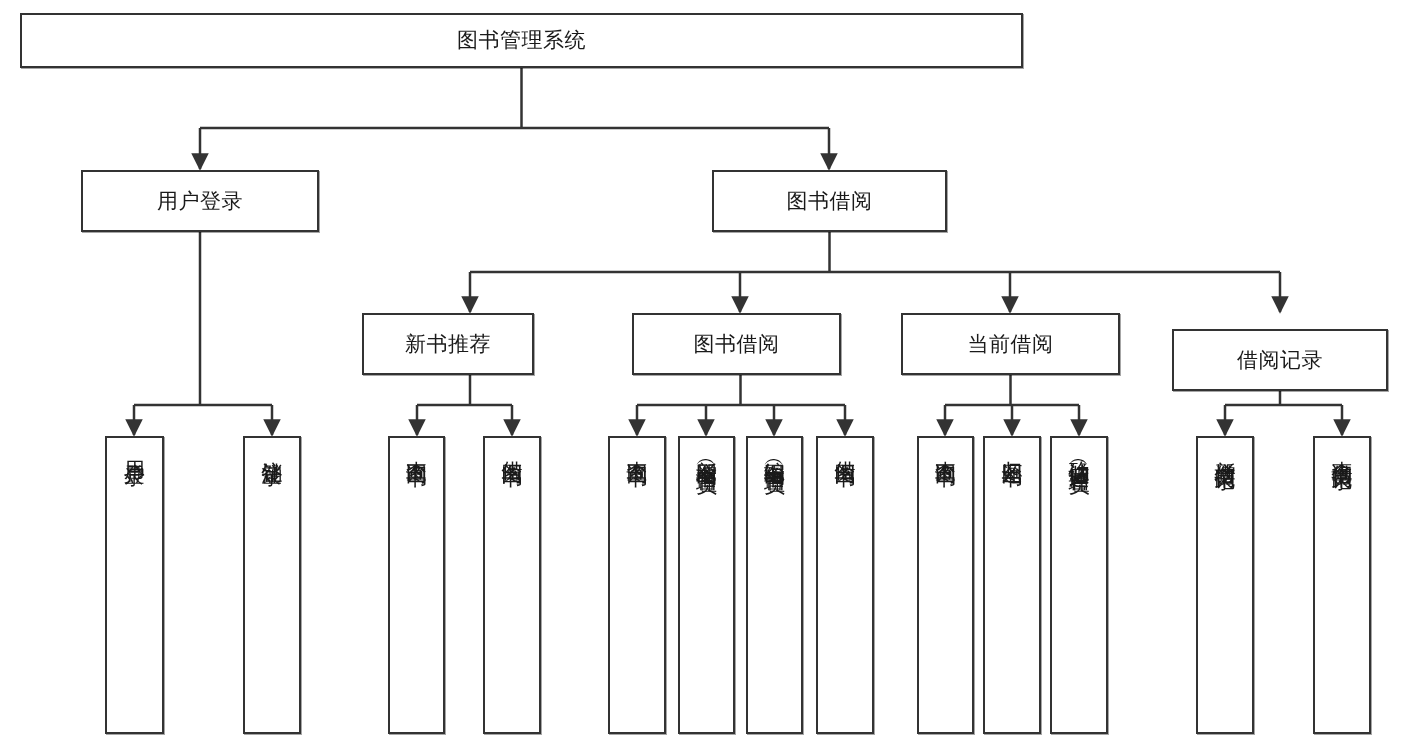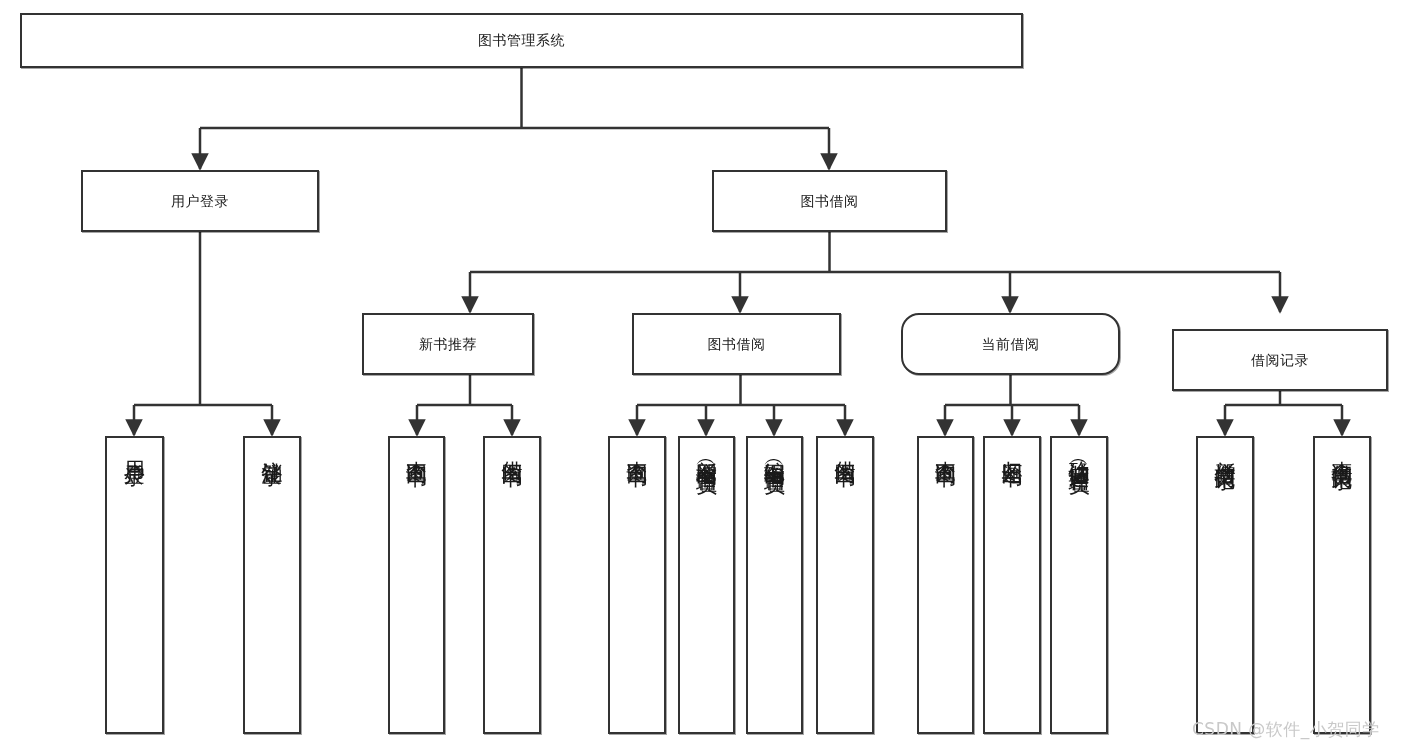--- a/index.html
+++ b/index.html
@@ -31,21 +31,21 @@
     justify-content: center;
     box-shadow: 1px 1px 0 rgba(0,0,0,0.35);
   }
   .node .label {
     color: #1a1a1a;
     text-align: center;
     line-height: 1.18;
     white-space: pre;
   }
   .node.horizontal .label {
-    font-size: 14px;
+    font-size: 21px;
     letter-spacing: 0.5px;
   }
   .node.vertical {
     align-items: flex-start;
     justify-content: center;
     padding-top: 6px;
   }
   .node.vertical .label {
     font-size: 21px;
     writing-mode: vertical-rl;
@@ -118,21 +118,21 @@
       </div>
       <div class="node horizontal" style="left: 712px; top: 170px; width: 235px; height: 62px;">
         <span class="label">图书借阅</span>
       </div>
       <div class="node horizontal" style="left: 362px; top: 313px; width: 172px; height: 62px;">
         <span class="label">新书推荐</span>
       </div>
       <div class="node horizontal" style="left: 632px; top: 313px; width: 209px; height: 62px;">
         <span class="label">图书借阅</span>
       </div>
-      <div class="node horizontal" style="left: 901px; top: 313px; width: 219px; height: 62px; border-radius: 18px;">
+      <div class="node horizontal" style="left: 901px; top: 313px; width: 219px; height: 62px;">
         <span class="label">当前借阅</span>
       </div>
       <div class="node horizontal" style="left: 1172px; top: 313px; width: 216px; height: 62px; margin-top: 16px;">
         <span class="label">借阅记录</span>
       </div>
       <div class="node vertical" style="left: 105px; top: 436px; width: 59px; height: 298px;">
         <span class="label">用户登录</span>
       </div>
       <div class="node vertical" style="left: 243px; top: 436px; width: 58px; height: 298px;">
         <span class="label">注销登录</span>
@@ -165,15 +165,14 @@
         <span class="label">确认归还（管理员）</span>
       </div>
       <div class="node vertical" style="left: 1196px; top: 436px; width: 58px; height: 298px;">
         <span class="label">新增借阅记录</span>
       </div>
       <div class="node vertical" style="left: 1313px; top: 436px; width: 58px; height: 298px;">
         <span class="label">查询借阅记录</span>
       </div>
     </div>
 
-  <div class="watermark" style="left: 1192px; top: 718px; color: rgb(201, 201, 201);">CSDN @软件_小贺同学</div>
 
 </div>
 
 </body></html>

